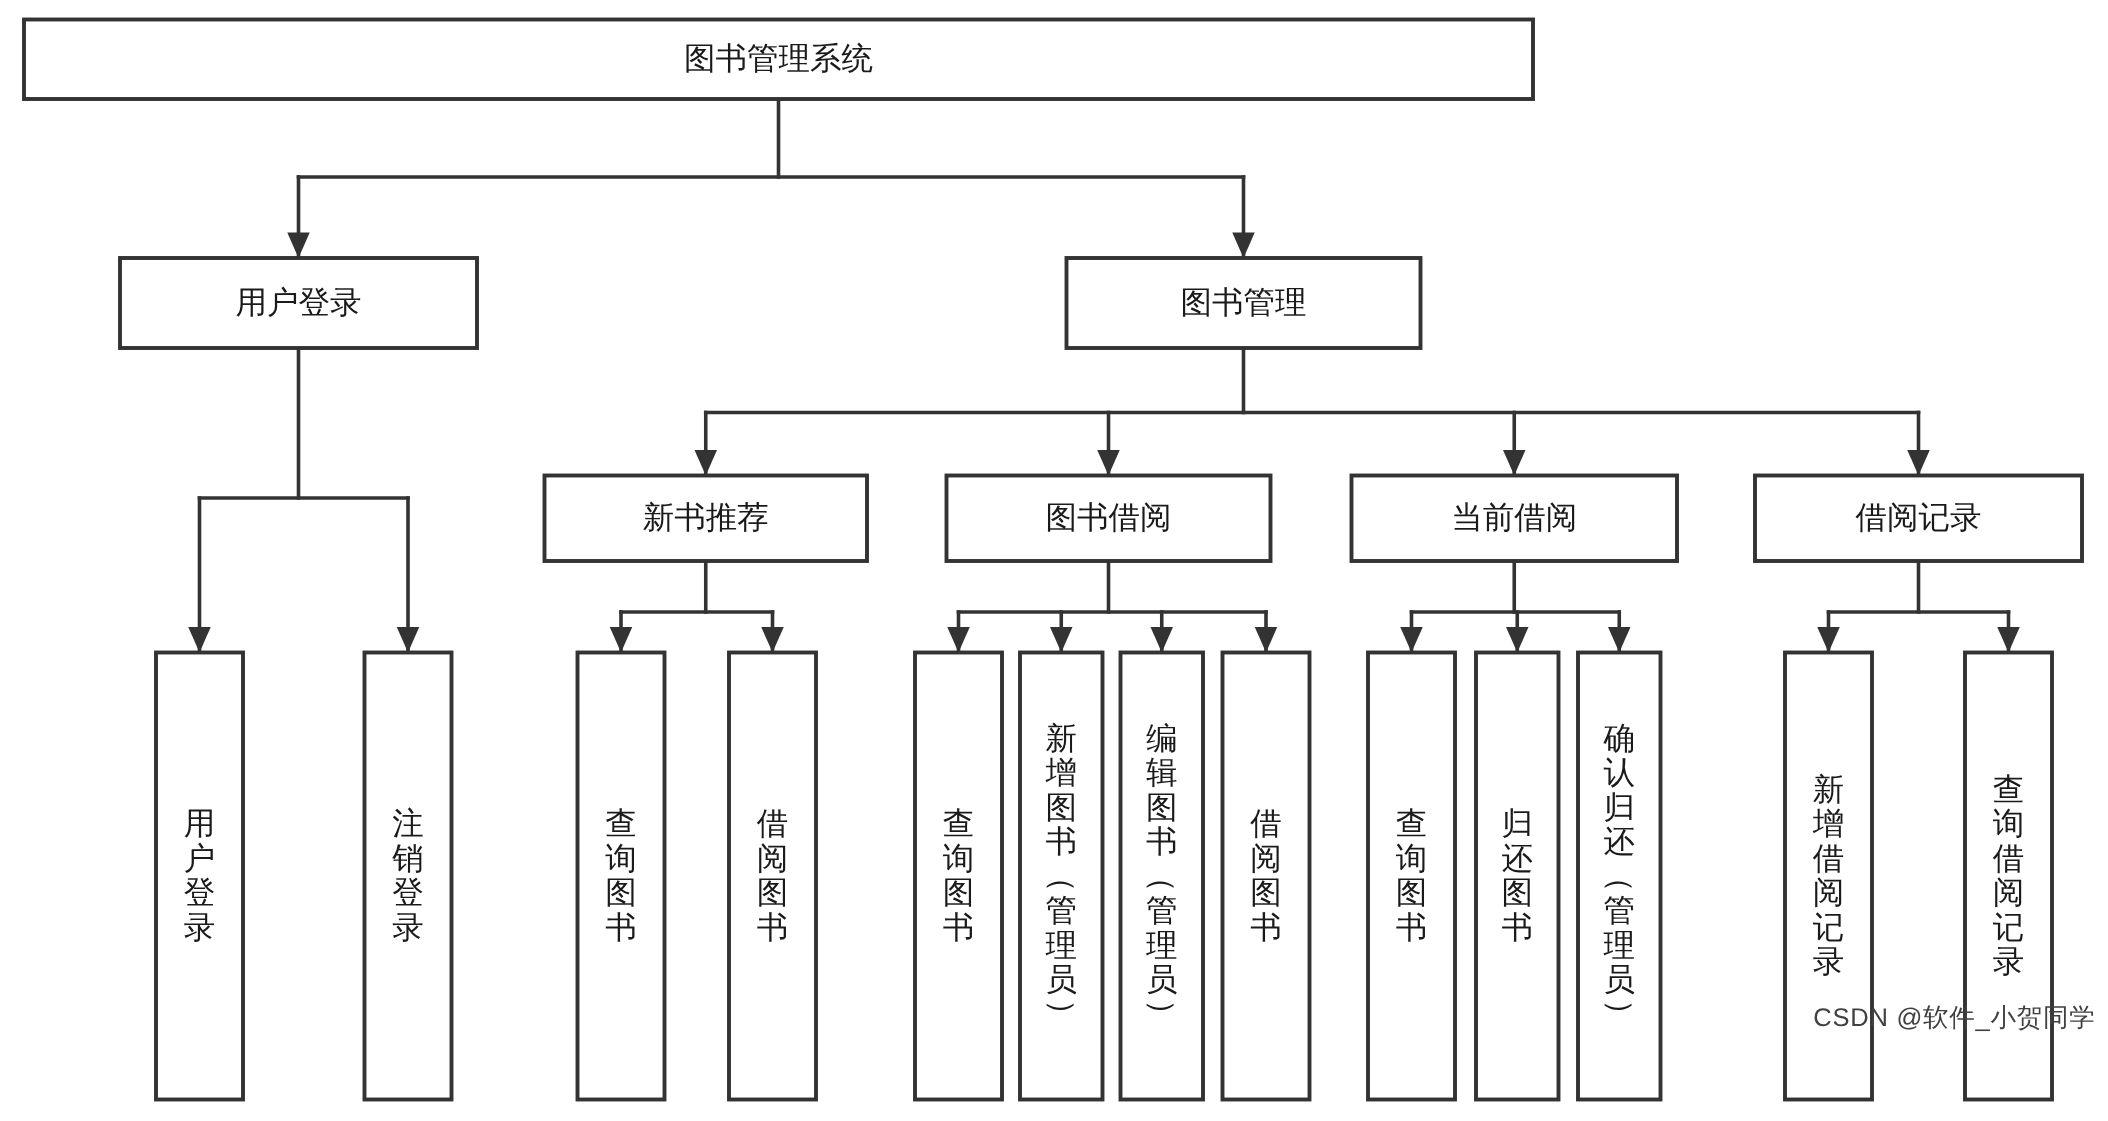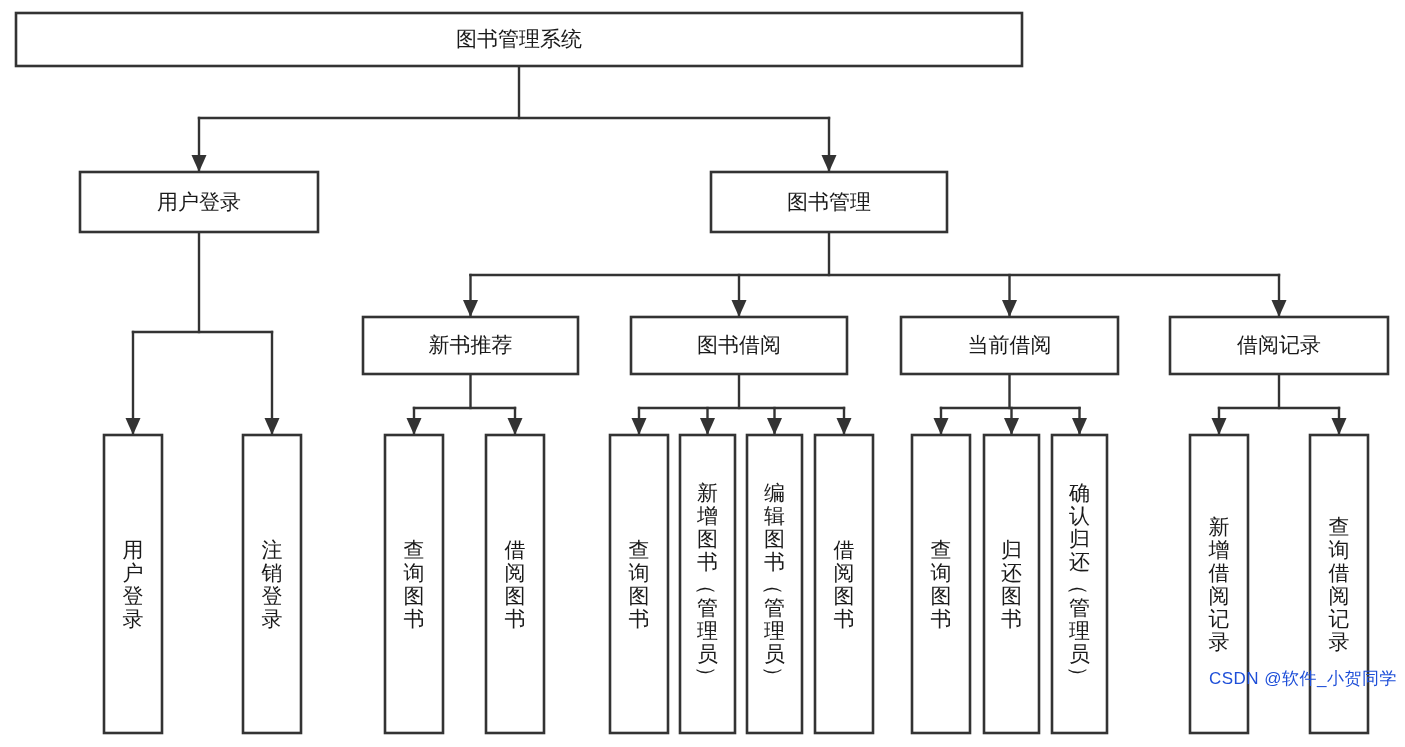--- a/index.html
+++ b/index.html
@@ -68,21 +68,21 @@
     display: block;
     height: 23px;
   }
   .vlabel-wrap span.paren {
     transform: rotate(90deg);
   }
   .watermark {
     position: absolute;
     right: 8px;
     bottom: 6px;
-    color: #1d4ed8;
+    color: #404040;
     font-size: 17px;
     font-family: "Liberation Sans", "DejaVu Sans", sans-serif;
     letter-spacing: 0.5px;
     white-space: nowrap;
     pointer-events: none;
   }
 </style>
 </head>
 <body>
 

